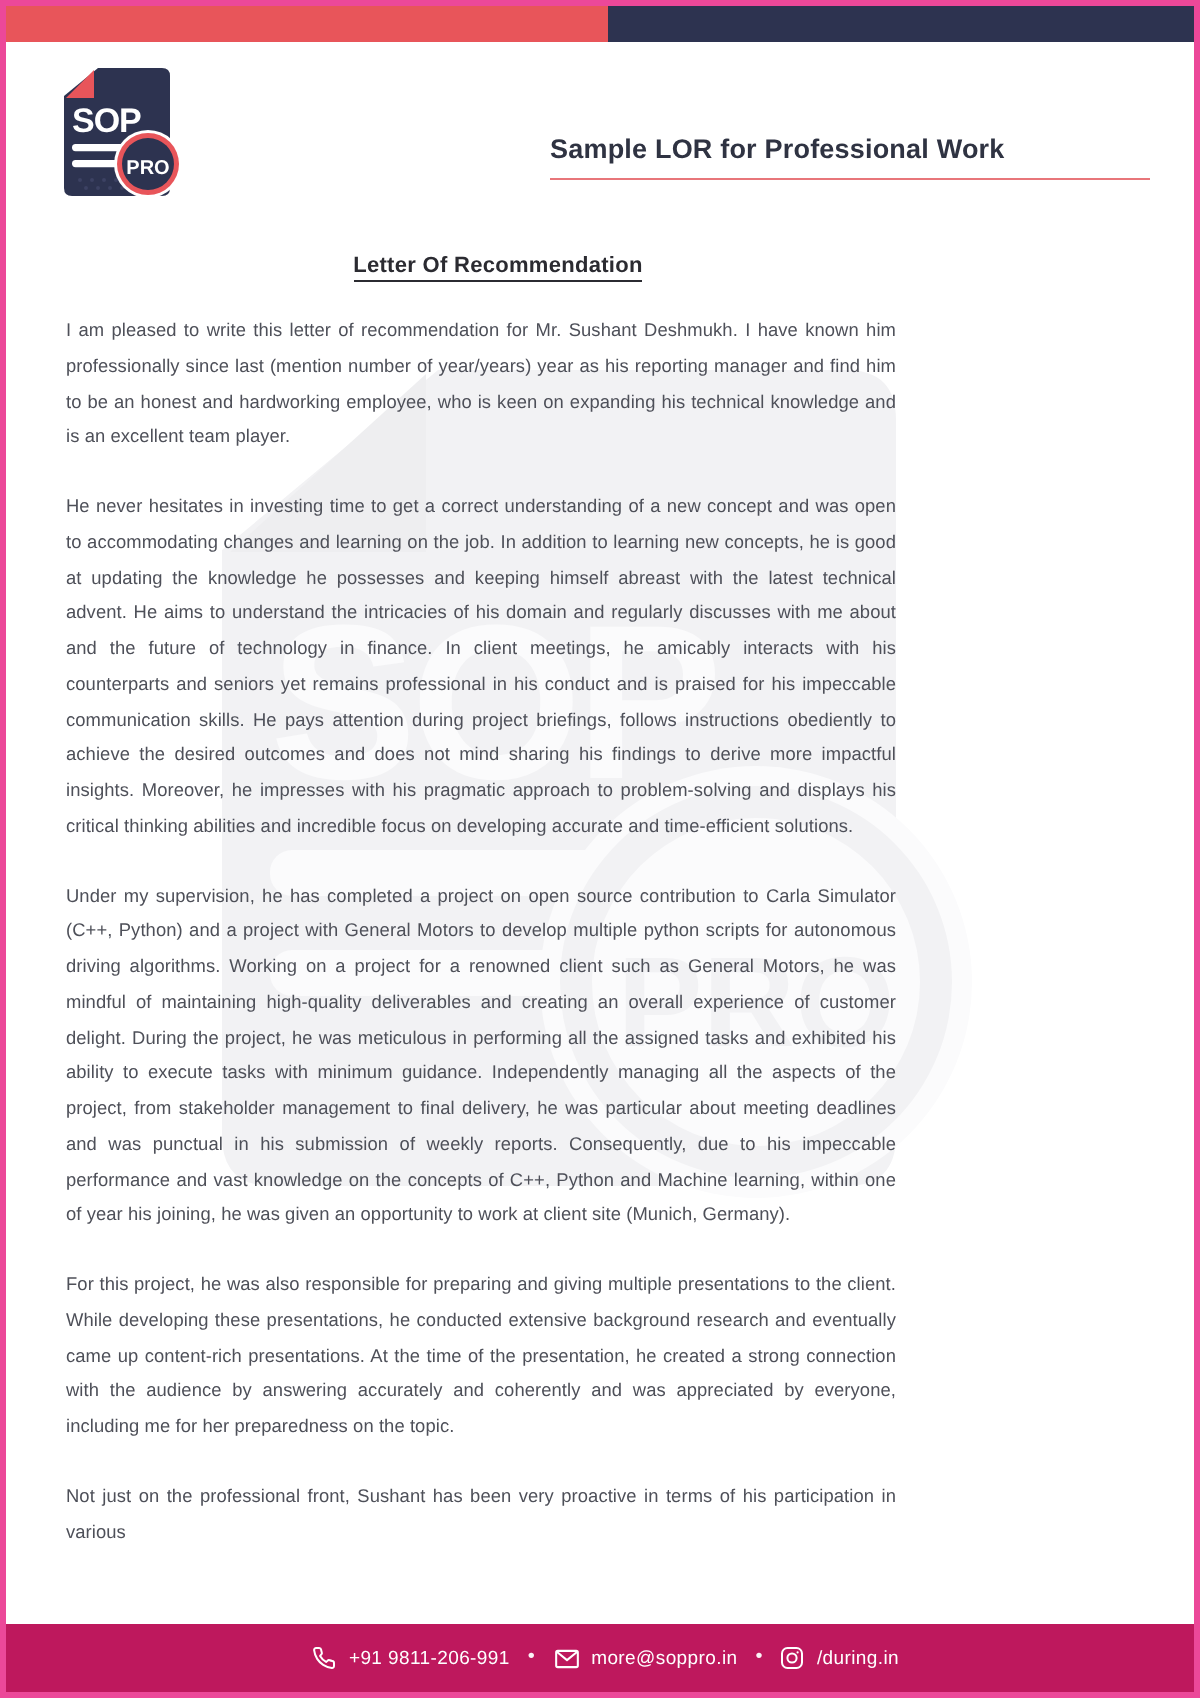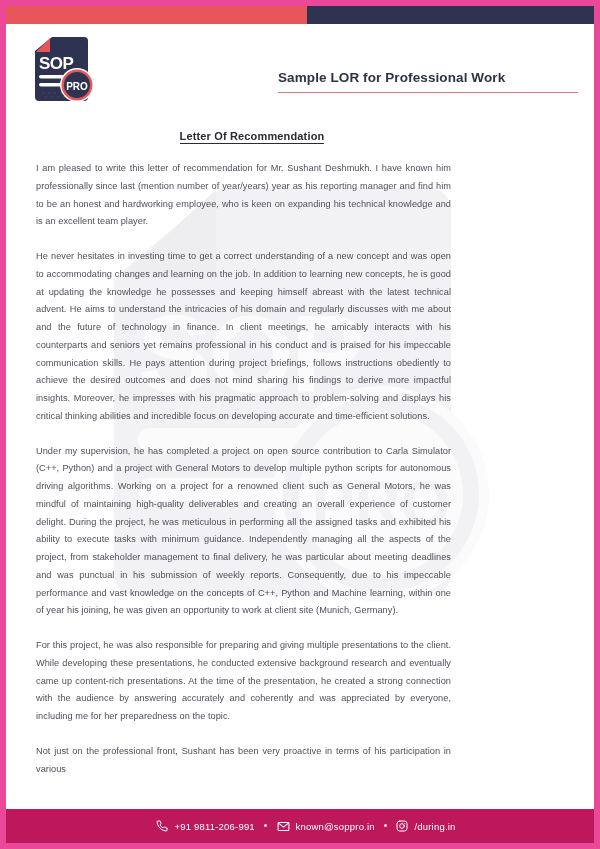--- a/index.html
+++ b/index.html
@@ -11,21 +11,21 @@
     font-family: "Liberation Sans", sans-serif;
   }
 
   .page {
     position: relative;
     width: 600px;
     height: 849px;
     background: #ffffff;
     overflow: hidden;
     box-sizing: border-box;
-    border: 6px solid #ec4899;
+    border: 3px solid #ec4899;
   }
 
   
   .topbar {
     position: absolute;
     top: 0; left: 0;
     width: 600px;
     height: 18px;
     display: flex;
   }
@@ -258,21 +258,21 @@
 
       <span class="footer-dot">•</span>
 
       <div class="footer-item">
         <span>
           <svg width="13" height="13" viewBox="0 0 24 24" fill="none" stroke="#ffffff" stroke-width="1.9" stroke-linecap="round" stroke-linejoin="round">
             <rect x="2" y="4.5" width="20" height="15" rx="1.5"></rect>
             <polyline points="2.8,5.6 12,13 21.2,5.6"></polyline>
           </svg>
         </span>
-        <span>known@soppro.in</span>
+        <span>more@soppro.in</span>
       </div>
 
       <span class="footer-dot">•</span>
 
       <div class="footer-item">
         <span>
           <svg width="12" height="12" viewBox="0 0 24 24" fill="none" stroke="#ffffff" stroke-width="2" stroke-linecap="round" stroke-linejoin="round">
             <rect x="2" y="2" width="20" height="20" rx="5.5"></rect>
             <circle cx="12" cy="12" r="4.6"></circle>
             <circle cx="17.6" cy="6.4" r="1.1" fill="#ffffff" stroke="none"></circle>

